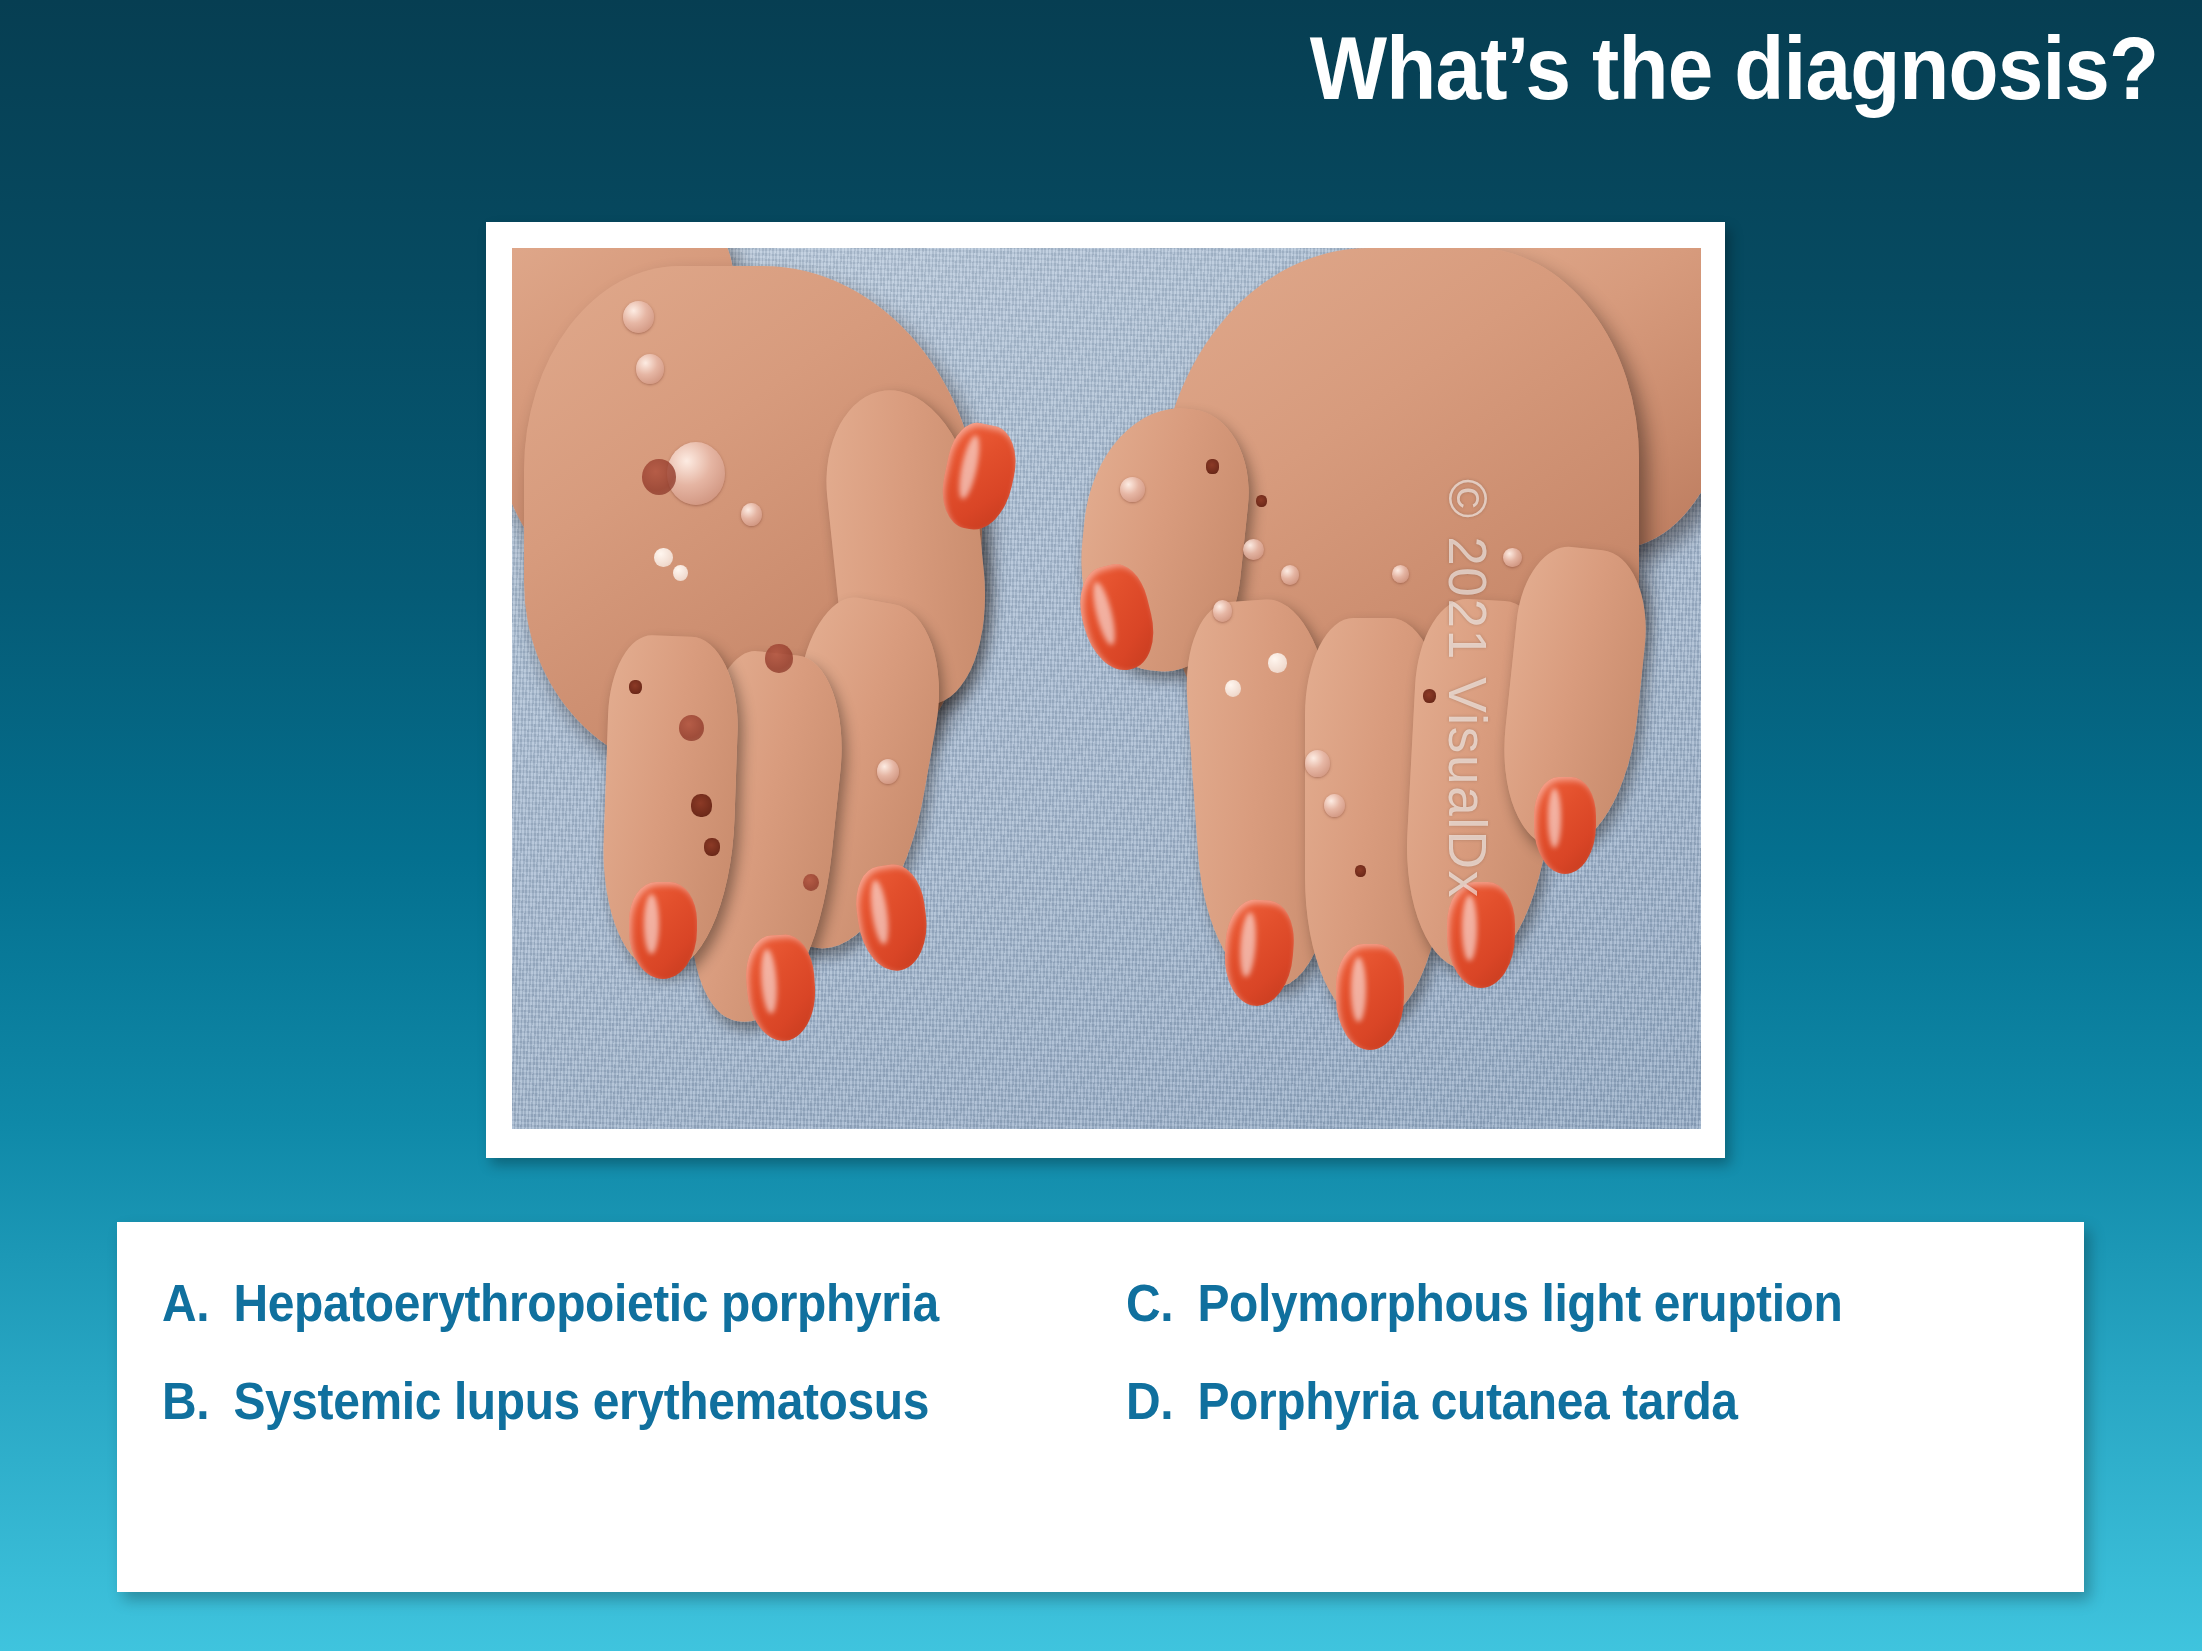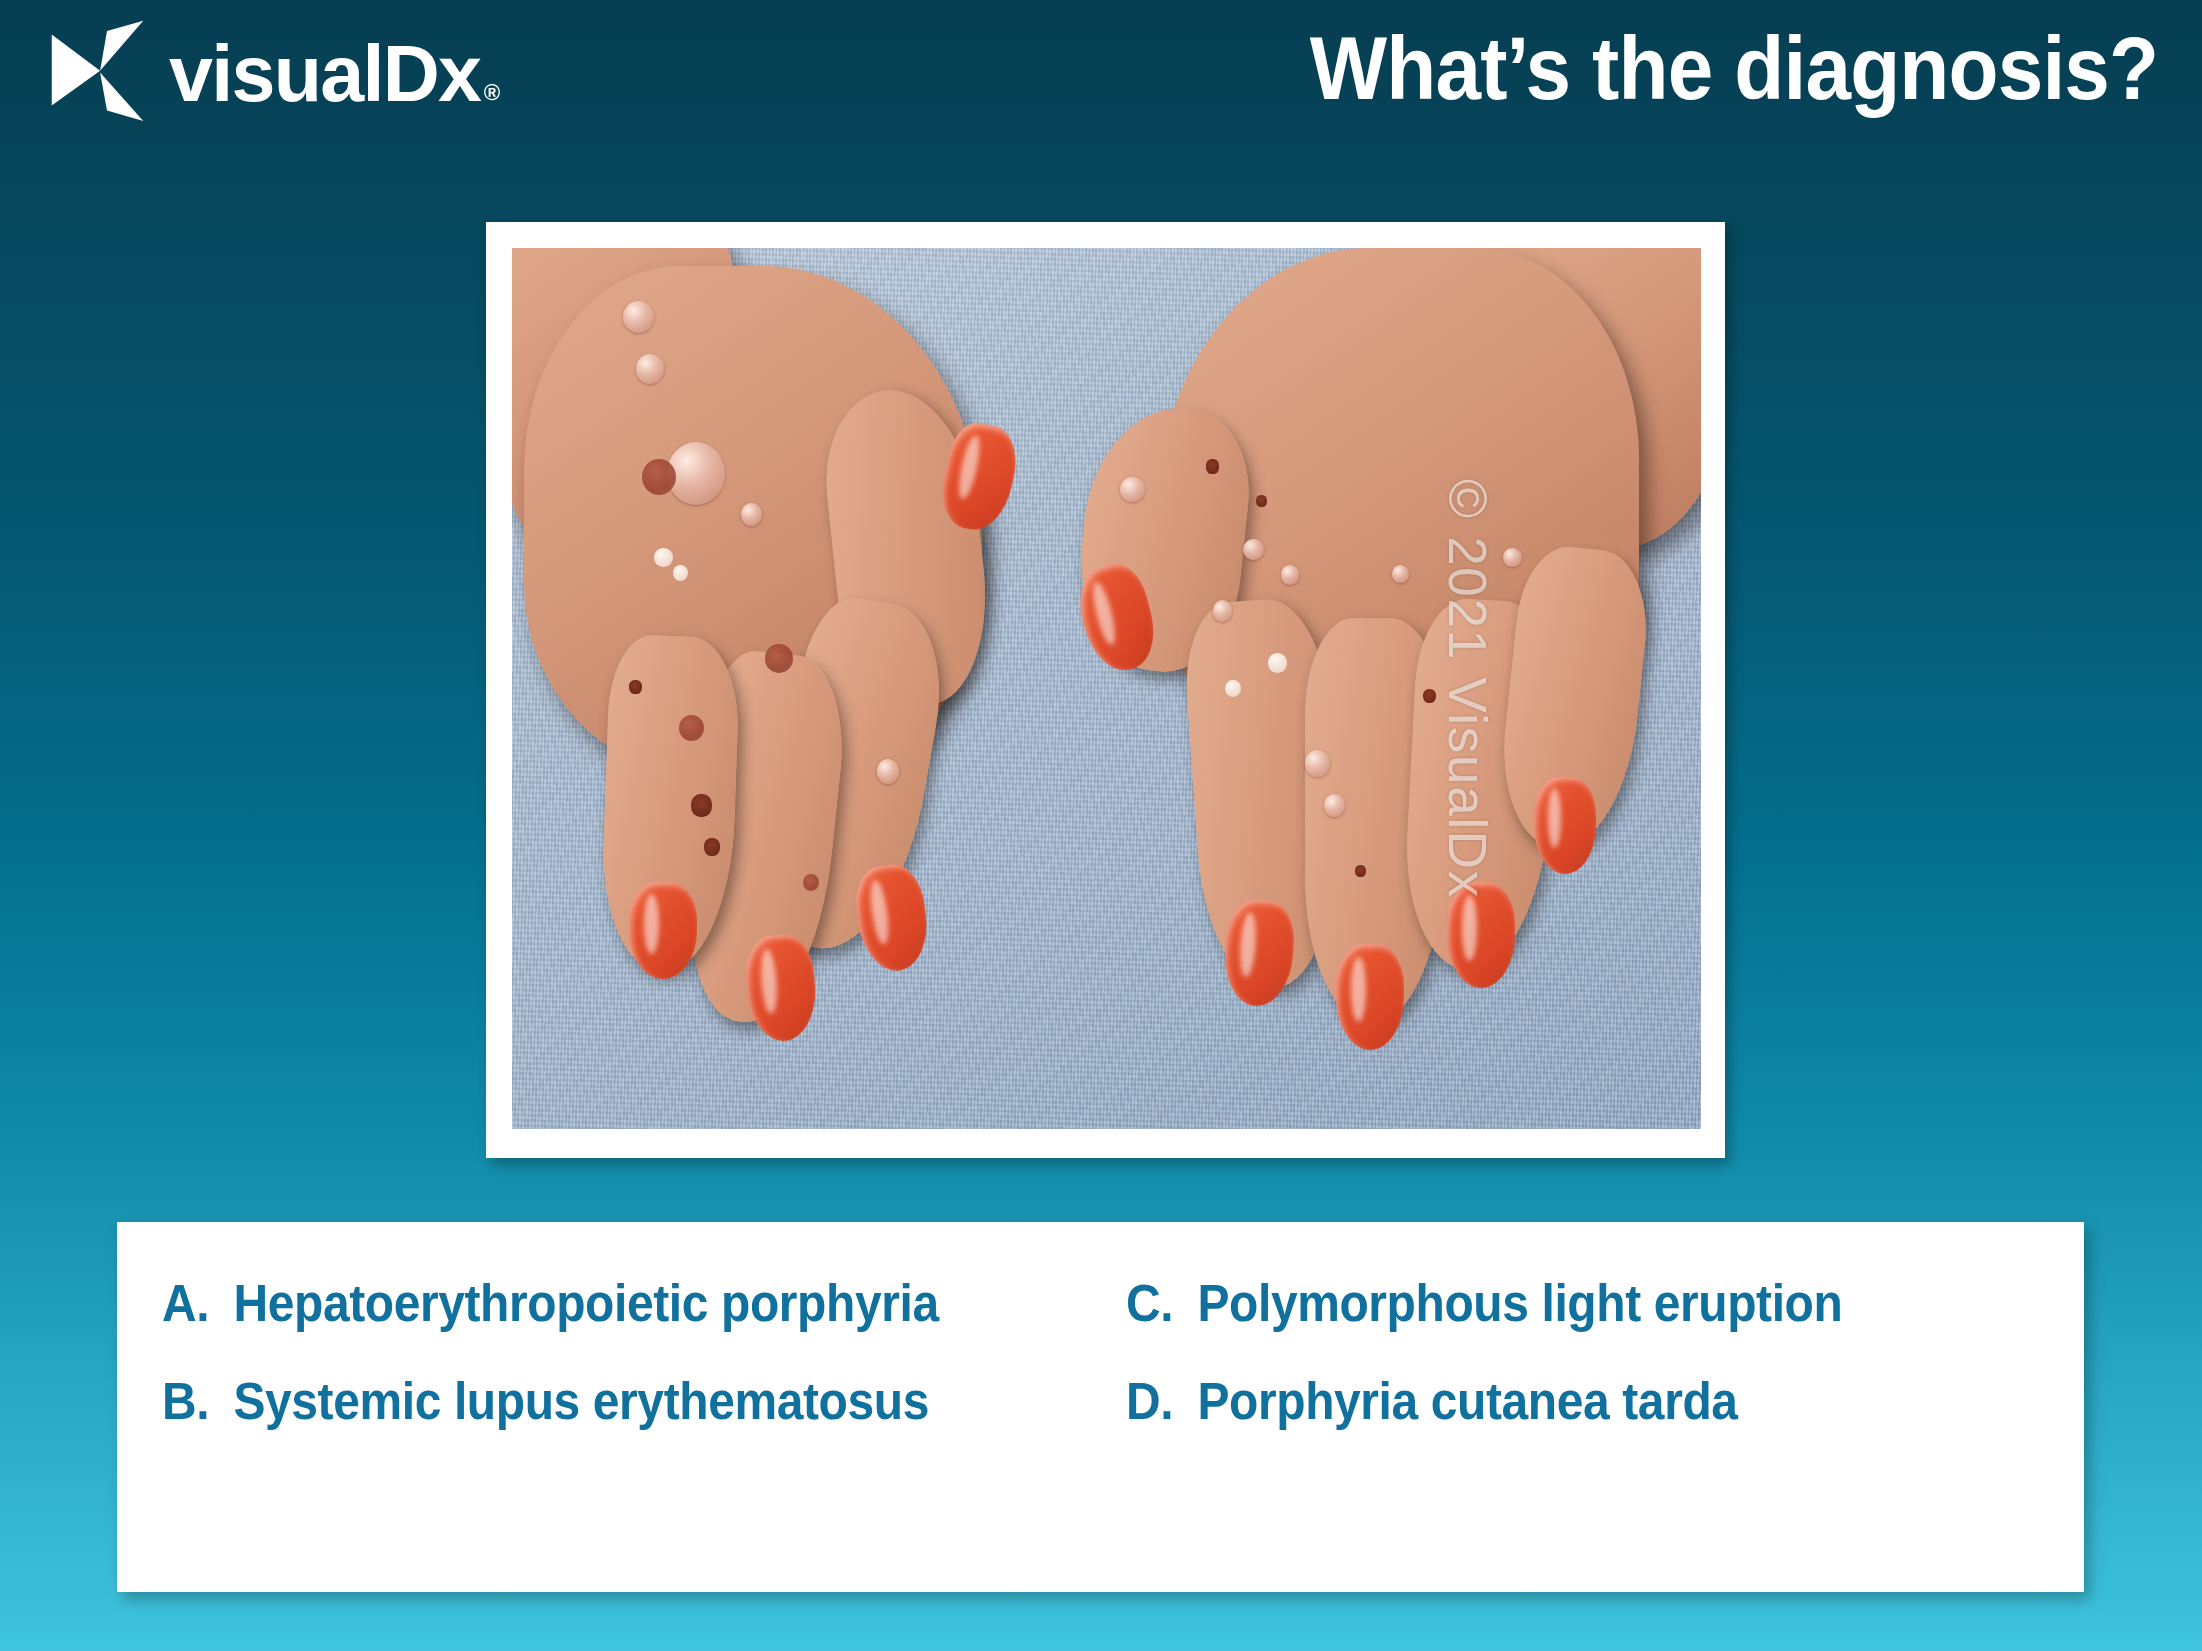--- a/index.html
+++ b/index.html
@@ -200,32 +200,20 @@
   }
   #opt-b, #opt-d { align-self:end; }
 </style>
 </head>
 <body>
 
 <div id="slide">
 
   <div id="header">
 
-    <div id="logo-lockup">
-      <svg id="logo-mark" viewBox="0 0 110 125">
-        <polygon points="2,18 58,60 2,100" fill="#ffffff"></polygon>
-        <polygon points="108,2 58,60 66,14" fill="#ffffff"></polygon>
-        <polygon points="108,118 58,62 66,106" fill="#ffffff"></polygon>
-        <polygon points="2,105 58,64 2,123" fill="#ffffff" opacity="0"></polygon>
-      </svg>
-      <div id="wordmark">
-        <span>visualDx</span>
-        <span id="wordmark-reg">®</span>
-      </div>
-    </div>
 
     <div id="headline">What’s the diagnosis?</div>
   </div>
 
   <div id="photo-frame">
     <div id="photo">
 
       <div id="drape"></div>
 
       <div class="hand" style="left:0; top:0; width:52%; height:100%;">

